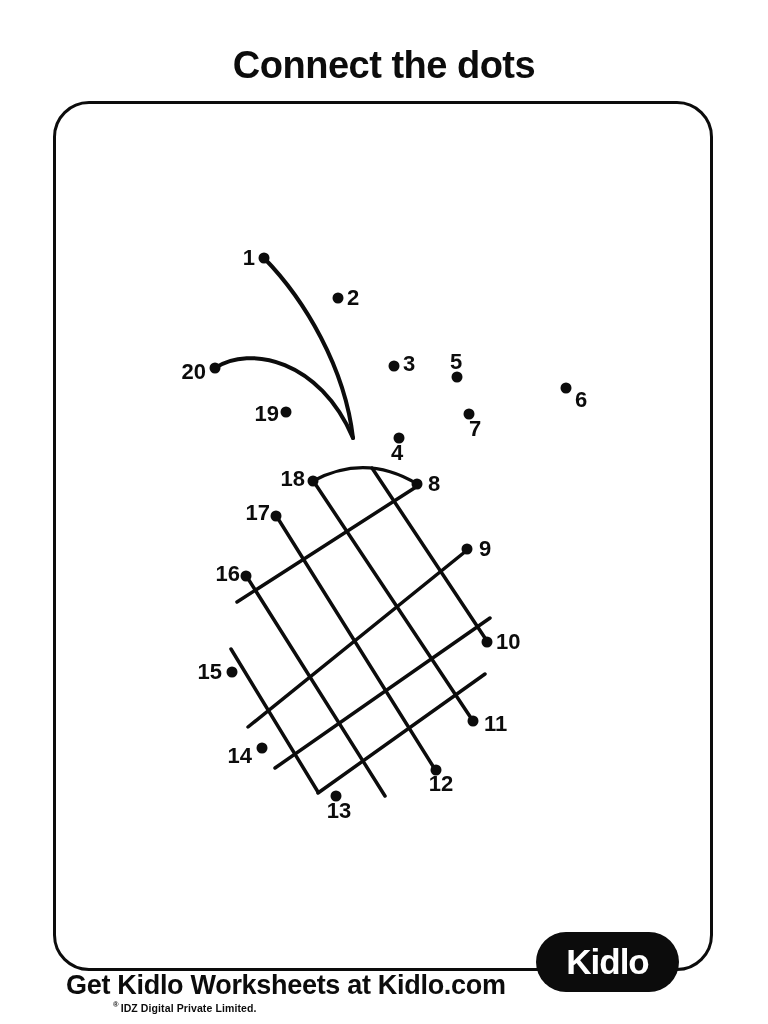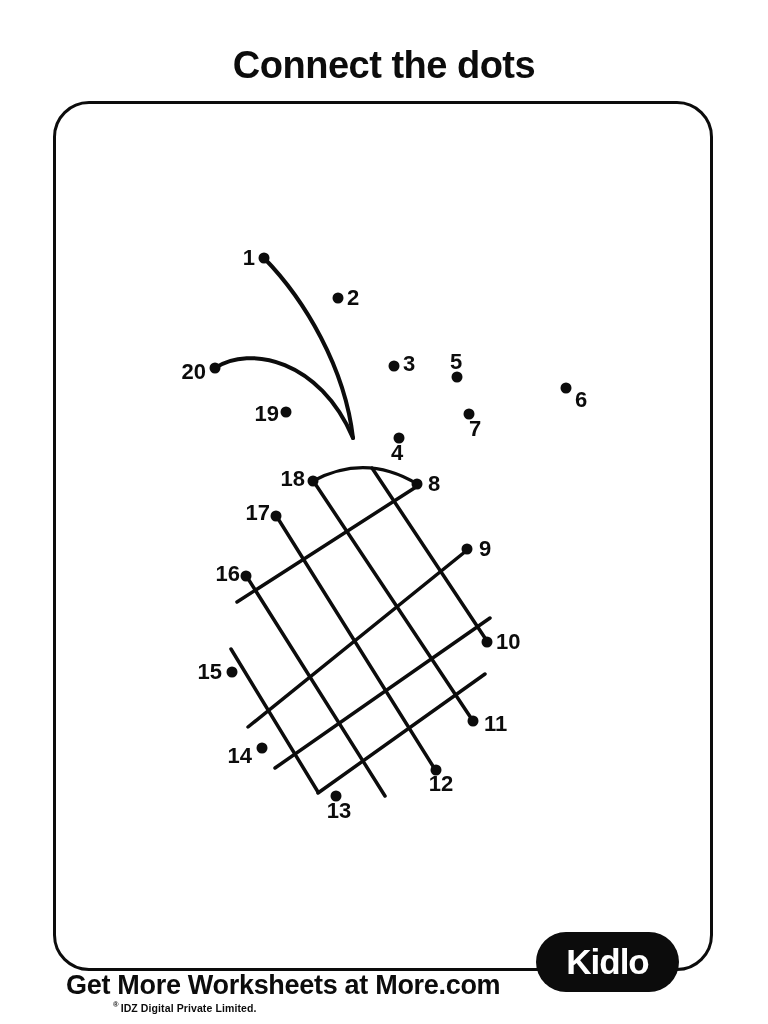--- a/index.html
+++ b/index.html
@@ -99,21 +99,21 @@
       <circle cx="276" cy="516" r="5.5" fill="#0c0c0c"></circle>
       <text x="270" y="520" text-anchor="end">17</text>
       <circle cx="313" cy="481" r="5.5" fill="#0c0c0c"></circle>
       <text x="305" y="486" text-anchor="end">18</text>
       <circle cx="286" cy="412" r="5.5" fill="#0c0c0c"></circle>
       <text x="279" y="421" text-anchor="end">19</text>
       <circle cx="215" cy="368" r="5.5" fill="#0c0c0c"></circle>
       <text x="206" y="379" text-anchor="end">20</text>
     </svg>
 
-  <div class="footer">Get More Worksheets at More.com</div>
+  <div class="footer">Get Kidlo Worksheets at Kidlo.com</div>
 
   <div class="copyright">
     <span class="reg">®</span><span>IDZ Digital Private Limited.</span>
   </div>
 
   <div class="logo">
     <span>Kidlo</span>
   </div>
 
 </div>

